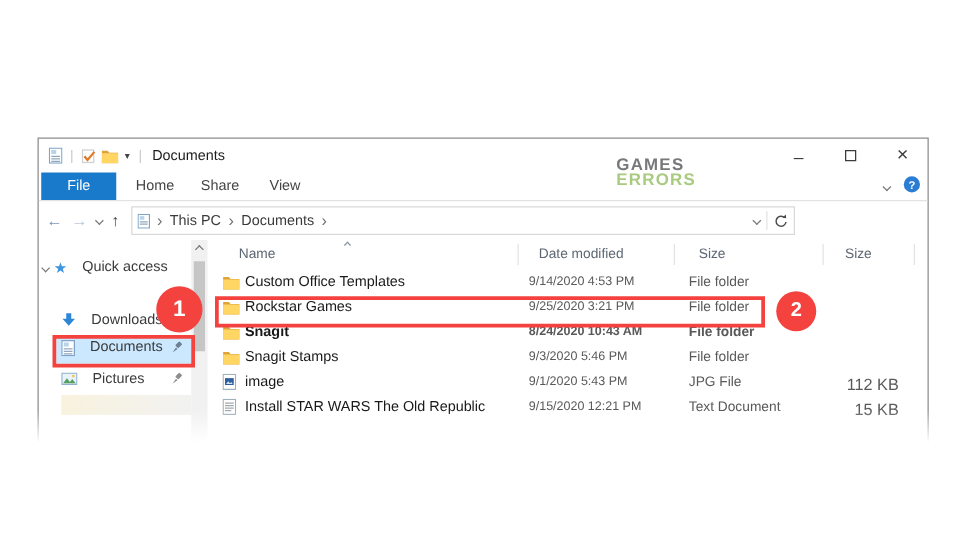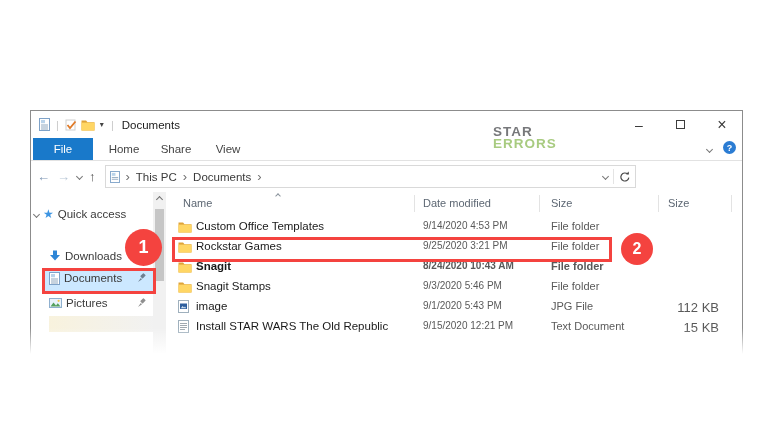--- a/index.html
+++ b/index.html
@@ -48,33 +48,33 @@
   .crumb-ch { font-size:13px; color:#707070; margin:0 6px; line-height:10px; }
   .addr-space { flex:1; }
   .addr-sep { width:1px; height:15px; background:#e4e4e4; margin:0 5px; }
   .search-box { width:93px; height:23px; border:1px solid #d9d9d9; margin-left:10px; display:flex; align-items:center; padding:0 5px; }
   .search-box input { border:none; outline:none; width:64px; font-size:11px; color:#767676; font-family:"Liberation Sans", sans-serif; background:transparent; }
 
   
   .main { position:relative; height:169px; display:flex; }
   .sidebar { position:relative; width:122px; }
   .side-item { position:absolute; left:0; height:20px; width:122px; display:flex; align-items:center; font-size:11.5px; color:#3a3a3a; }
-  .side-label { margin-left:4px; }
+  .side-label { margin-left:12px; }
   .pin { position:absolute; right:6px; top:5px; }
   .qa-chev { margin:0 4px 0 3px; }
   .side-sel-bg { position:absolute; left:14px; top:78px; width:108px; height:21px; background:#cce8ff; }
   .faded-item { position:absolute; left:18px; top:124px; width:104px; height:16px; background:linear-gradient(90deg,#f6eed2,#ededed); opacity:.75; }
 
   .vscroll { position:relative; width:13px; background:#f1f1f1; }
   .vs-arrow { position:absolute; left:4px; top:5px; border-color:#707070; }
   .vs-thumb { position:absolute; left:2px; top:17px; width:9px; height:72px; background:#c6c6c6; }
 
   .files { position:relative; flex:1; }
   .fhead { position:absolute; top:0; left:0; right:0; height:24px; font-size:11px; color:#5d6773; }
-  .fh { position:absolute; top:5px; }
+  .fh { position:absolute; top:5px;margin-left:8px; }
   .fh-sep { position:absolute; top:3px; width:1px; height:17px; background:#e3e3e3; }
   .sort-chev { position:absolute; left:110px; top:2px; width:4px; height:4px; border-color:#8a939c; }
 
   .frow { position:absolute; left:0; right:0; height:20px; }
   .fico { position:absolute; left:12px; top:3px; }
   .fname { position:absolute; left:30px; top:4px; font-size:11.5px; color:#191919; white-space:nowrap; }
   .fdate { position:absolute; left:257px; top:4px; font-size:10px; color:#595959; white-space:nowrap; }
   .ftype { position:absolute; left:385px; top:4px; font-size:11px; color:#595959; white-space:nowrap; }
   .fsize { position:absolute; left:460px; top:4px; width:93px; text-align:right; font-size:13px; color:#595959; }
 
@@ -122,21 +122,21 @@
       <span class="win-title">Documents</span>
 
       <div class="win-controls">
         <span class="wc wc-min">–</span>
         <span class="wc-max"></span>
         <span class="wc wc-close">×</span>
       </div>
     </div>
 
     <div class="logo">
-      <span class="logo-gray">STAR</span>
+      <span class="logo-gray">GAMES</span>
       <span class="logo-green">ERRORS</span>
     </div>
 
     <div class="tabs">
       <div class="tab file">File</div>
       <div class="tab" style="margin-left:5px;">Home</div>
       <div class="tab">Share</div>
       <div class="tab">View</div>
       <span class="chev ribbon-chev"></span>
       <span class="help-btn">?</span>

